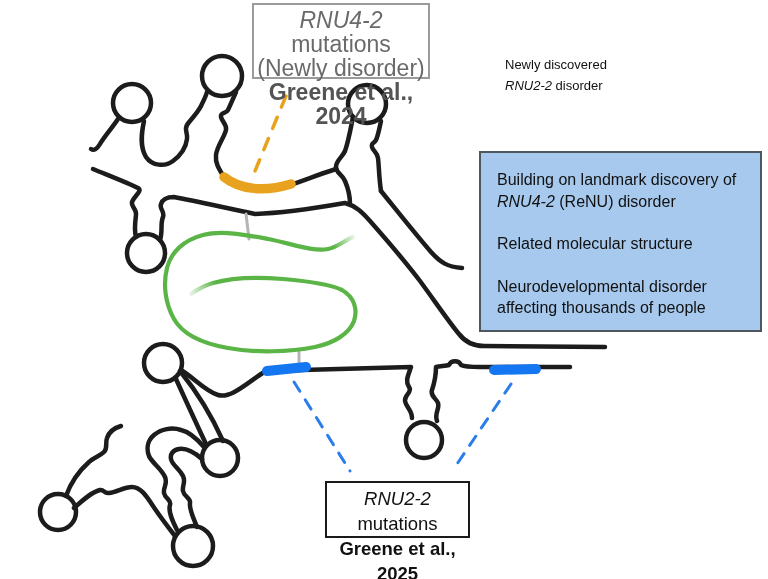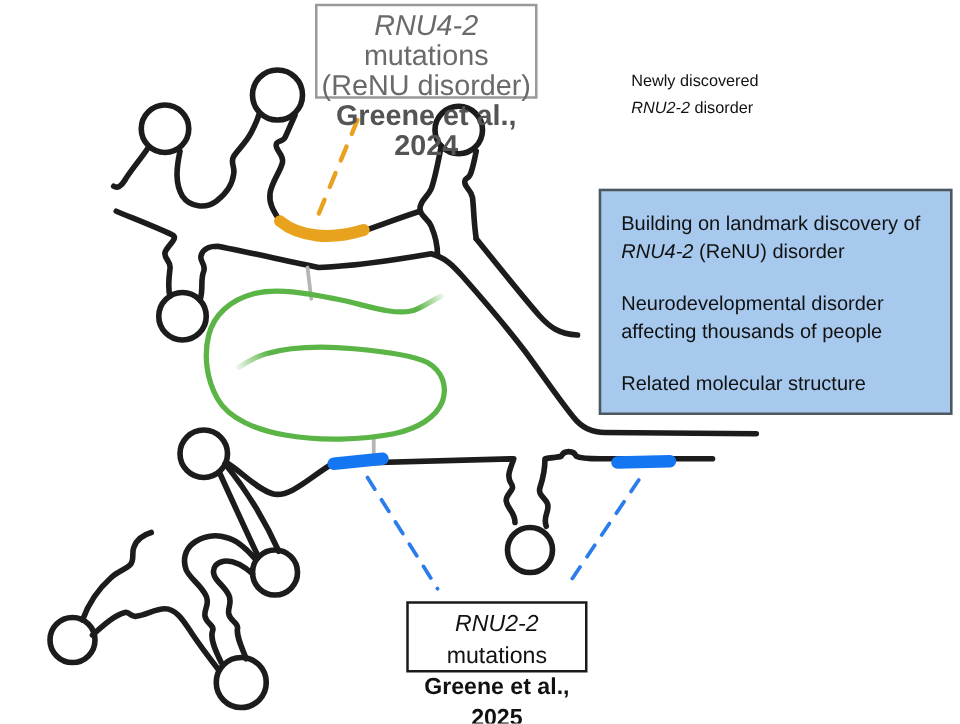--- a/index.html
+++ b/index.html
@@ -109,37 +109,37 @@
     <g fill="none" stroke="#2b7de9" stroke-width="3" stroke-linecap="round" stroke-dasharray="11 10">
       <path d="M 294,382 L 350,471"></path>
       <path d="M 511,384 L 453,470"></path>
     </g>
   </svg>
 
   <div class="callout callout-rnu4" style="color: rgb(106, 106, 106); border-color: rgb(154, 154, 154);">
     <div>
       <span class="em">RNU4-2</span><span> mutations</span>
     </div>
-    <div>(ReNU disorder)</div>
+    <div>(Newly disorder)</div>
     <div class="b">Greene et al., 2024</div>
   </div>
 
   <div class="heading">
     <div>Newly discovered</div>
     <div class="bold">
       <span class="em">RNU2-2</span><span> disorder</span>
     </div>
   </div>
 
   <div class="info-box" style="background-color: rgb(166, 201, 237); border-color: rgb(78, 86, 94);">
     <p>
       <span>Building on landmark discovery of </span><span class="em">RNU4-2</span><span> (ReNU) disorder</span>
     </p>
+    <p>Related molecular structure</p>
     <p>Neurodevelopmental disorder affecting thousands of people</p>
-    <p>Related molecular structure</p>
   </div>
 
   <div class="callout callout-rnu2">
     <div>
       <span class="em">RNU2-2</span><span> mutations</span>
     </div>
     <div class="b">Greene et al., 2025</div>
   </div>
 
 </div>

